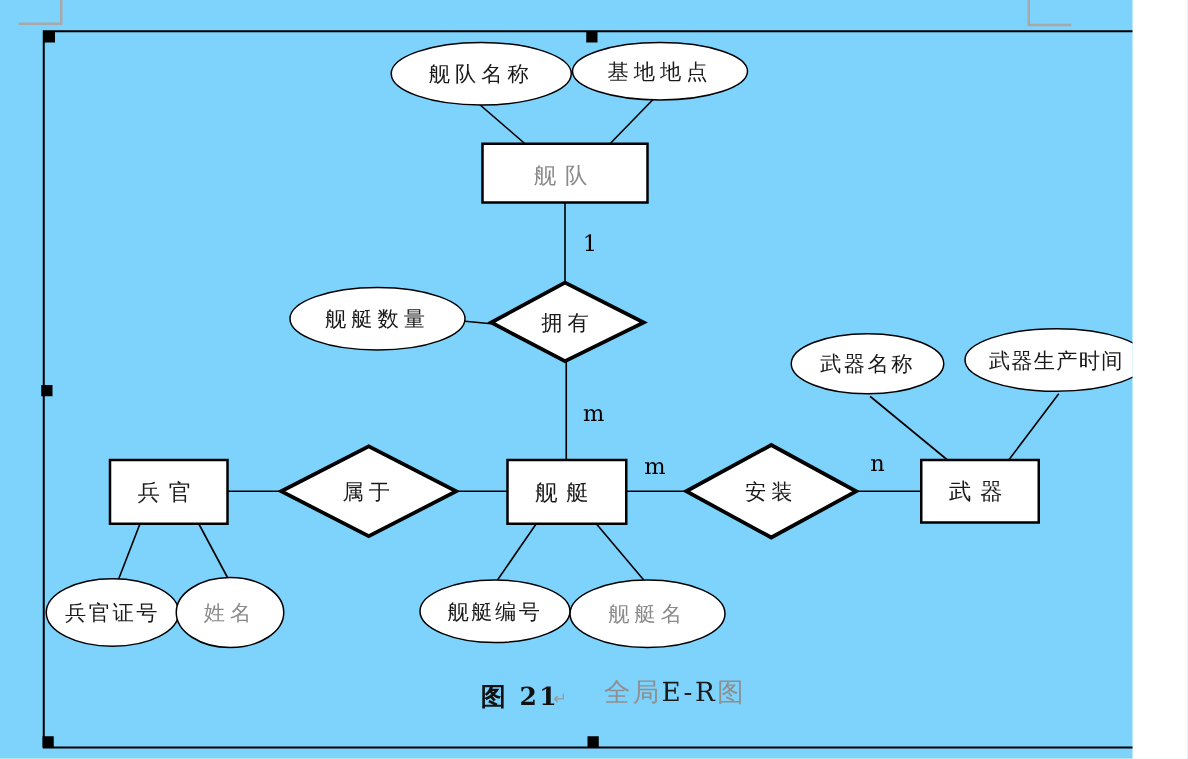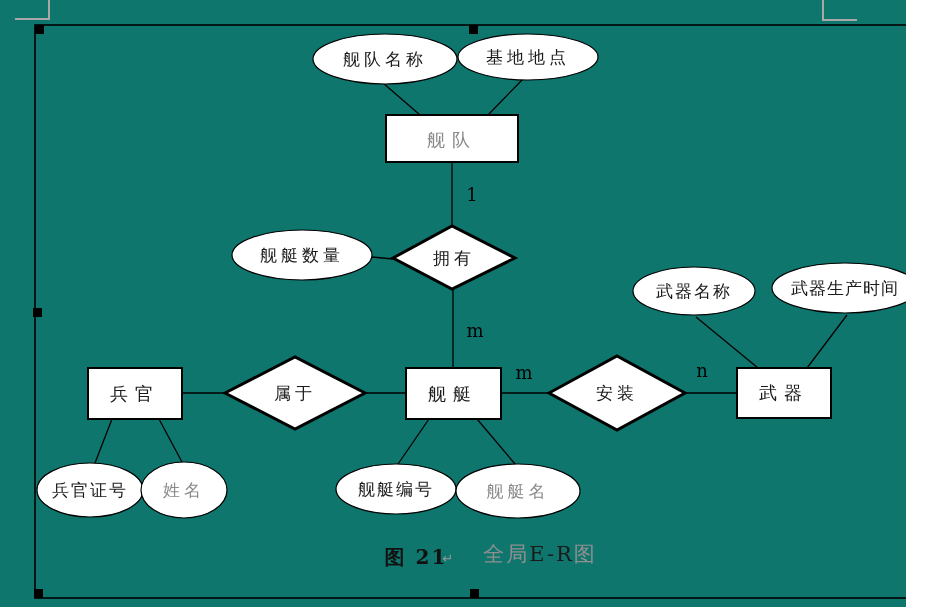--- a/index.html
+++ b/index.html
@@ -1,19 +1,19 @@
 <!DOCTYPE html>
 <html><head>
 <meta charset="utf-8">
 <style>
   html, body { margin: 0; padding: 0; background: #ffffff; }
   #stage {
     position: relative;
     width: 906px; height: 607px;
-    background: #0f766e;
+    background: #7dd3fc;
     font-family: "Liberation Sans", sans-serif;
     overflow: hidden;
   }
   svg { display: block; }
   .shape { fill: #ffffff; stroke: #000000; }
   .rect-shape { stroke-width: 2; }
   .ellipse-shape { stroke-width: 1.2; }
   .diamond-shape { stroke-width: 3; stroke-linejoin: miter; }
   .connector { stroke: #000000; stroke-width: 1.3; }
   .lbl {

